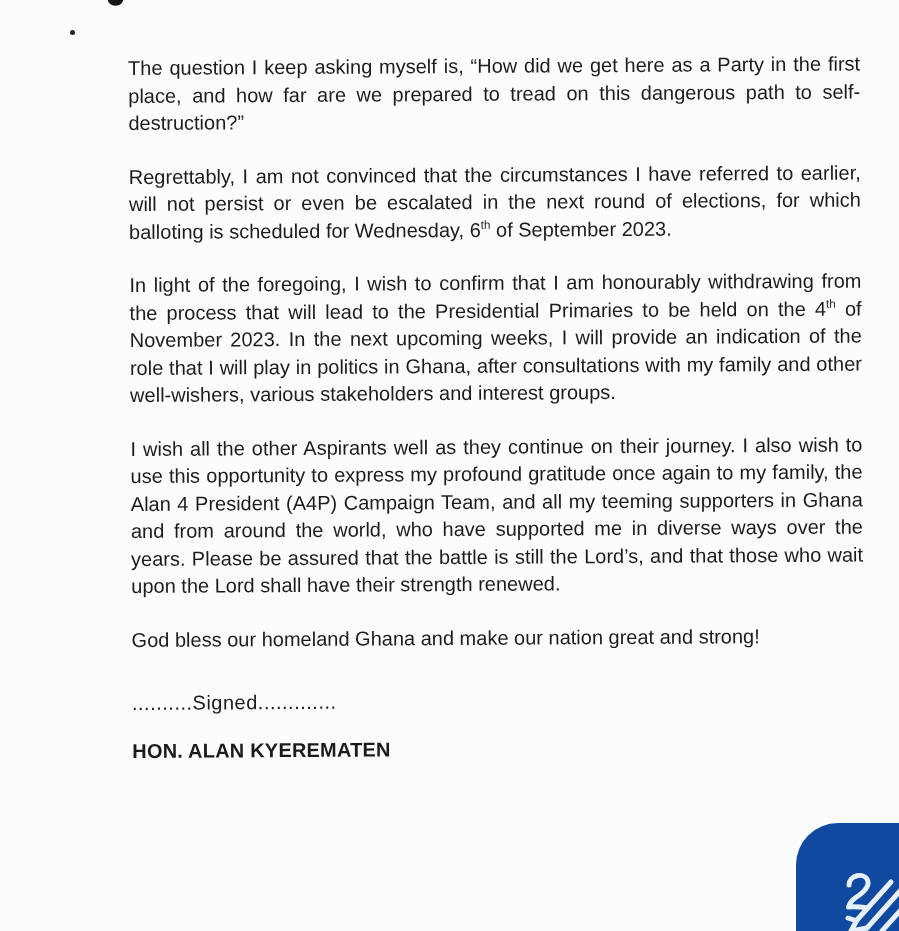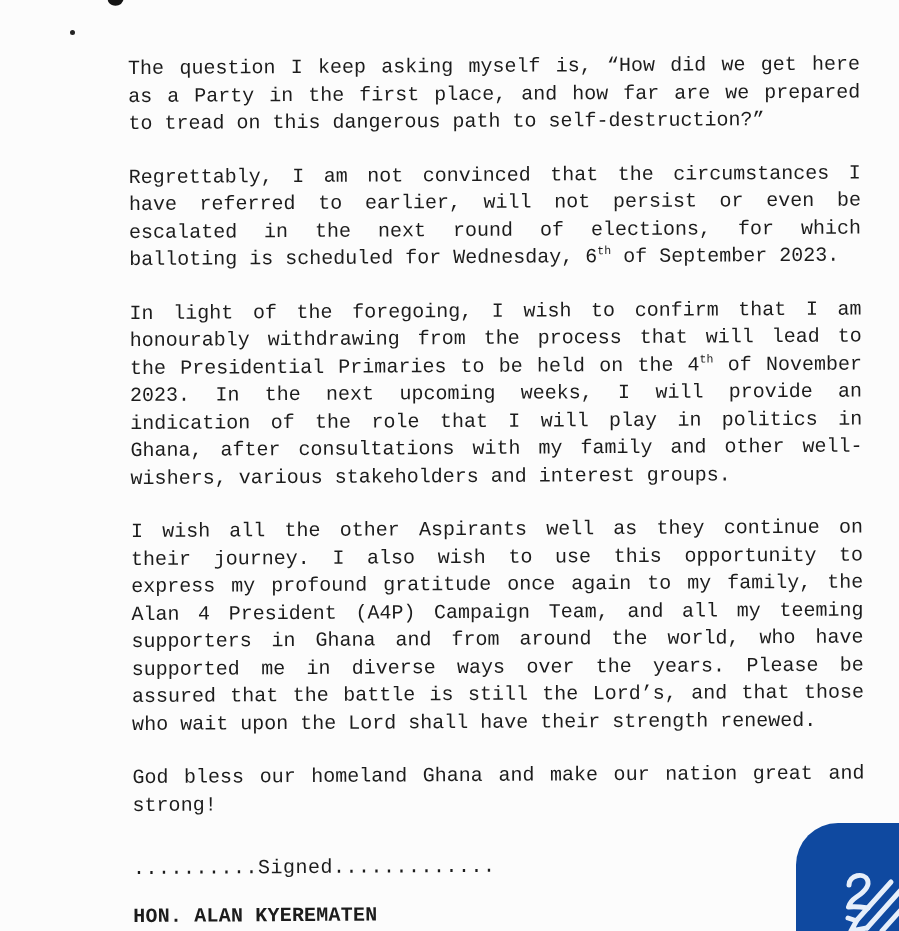--- a/index.html
+++ b/index.html
@@ -6,21 +6,21 @@
     margin: 0;
     padding: 0;
     background: #ffffff;
   }
   .page {
     position: relative;
     width: 899px;
     height: 931px;
     background: #fcfcfc;
     overflow: hidden;
-    font-family: Liberation Mono, monospace;
+    font-family: Liberation Sans, sans-serif;
   }
   
   .stray-top {
     position: absolute;
     left: 108px;
     top: -7px;
     width: 15px;
     height: 13px;
     background: #151515;
     border-radius: 10% 20% 70% 50%;

